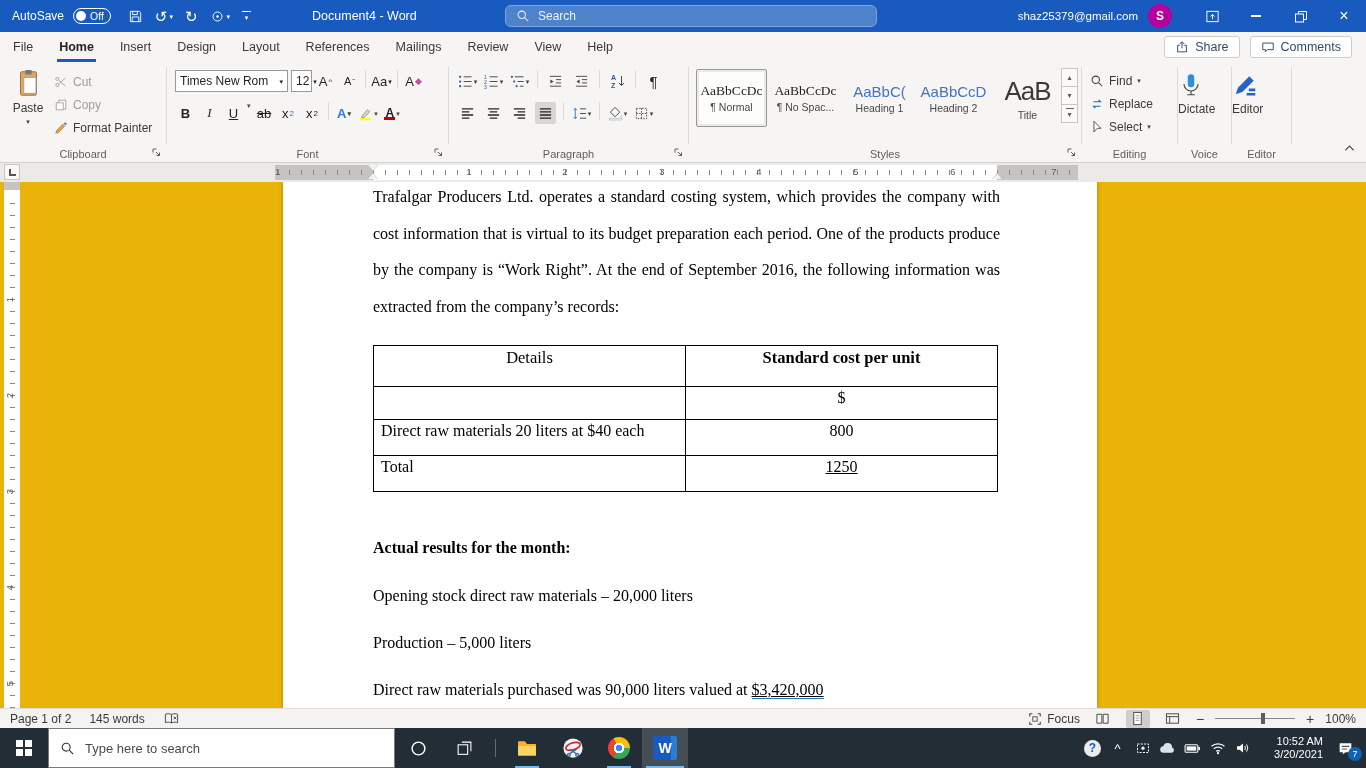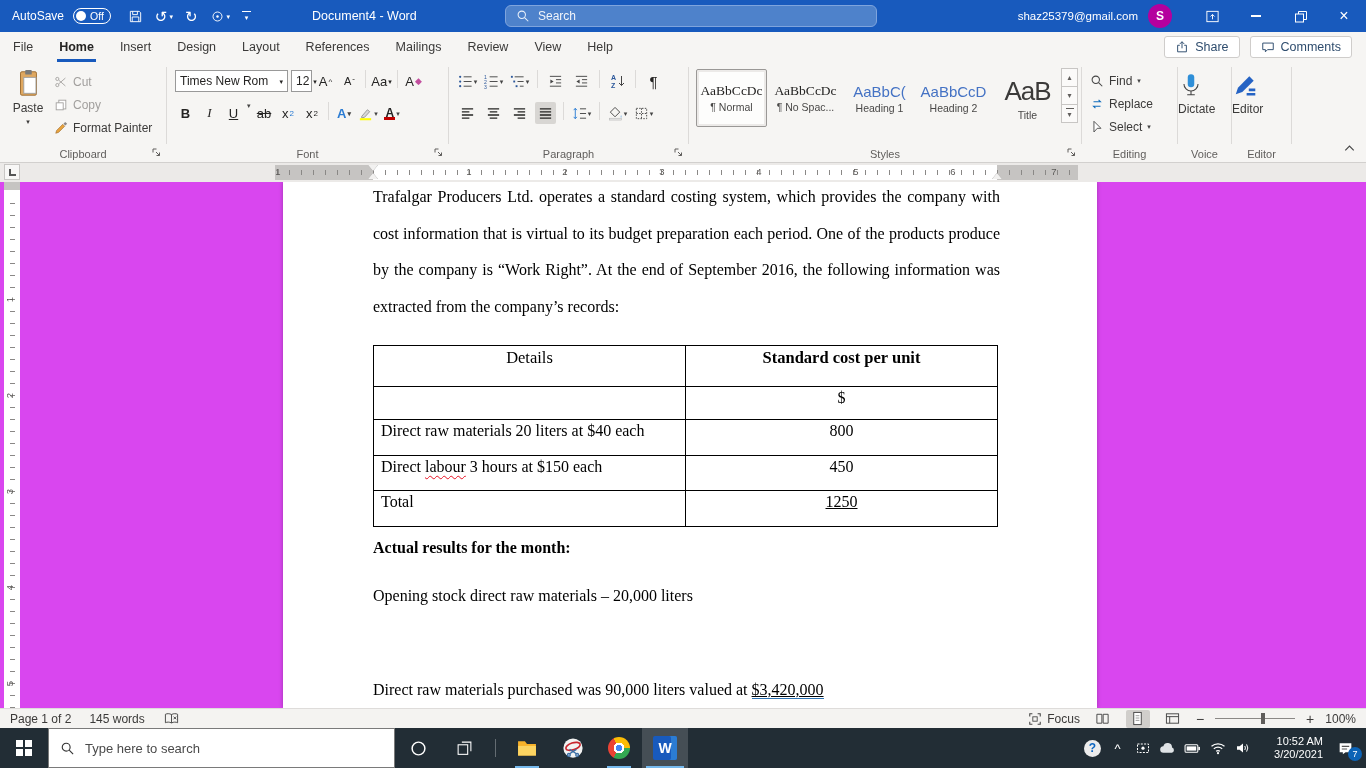--- a/index.html
+++ b/index.html
@@ -77,21 +77,21 @@
   .hruler{position:absolute;left:275px;top:2px;width:803px;height:15px;background:#c6c4c2}
   .hwhite{position:absolute;left:98px;width:624px;top:0;bottom:0;background:#fff}
   .hticks{position:absolute;inset:0;background:repeating-linear-gradient(90deg,#8a8886 0 1px,transparent 1px 12px) 2px 50% / 100% 5px no-repeat}
   .hm{position:absolute;top:1px;font-size:9.5px;color:#5a5856;width:10px;text-align:center}
   .ind{position:absolute;width:0;height:0;border-left:5px solid transparent;border-right:5px solid transparent}
   .ind.fl{left:93px;top:0;border-top:6px solid #f2f1f0;filter:drop-shadow(0 0 .7px #777)}
   .ind.hang{left:93px;top:8px;border-bottom:6px solid #f2f1f0;filter:drop-shadow(0 0 .7px #777)}
   .ind.right{left:717px;top:8px;border-bottom:6px solid #f2f1f0;filter:drop-shadow(0 0 .7px #777)}
 
   
-  .docarea{position:absolute;top:182px;left:0;right:0;height:526px;background:#d946ef;overflow:hidden}
+  .docarea{position:absolute;top:182px;left:0;right:0;height:526px;background:#eab308;overflow:hidden}
   .vruler{position:absolute;left:4px;top:0;width:16px;height:526px;background:#c6c4c2}
   .vwhite{position:absolute;left:0;right:0;top:8px;bottom:0;background:#fff}
   .vticks{position:absolute;inset:0;background:repeating-linear-gradient(180deg,#8a8886 0 1px,transparent 1px 12px) 50% 21px / 5px 100% no-repeat}
   .vm{position:absolute;left:3px;font-size:9.5px;color:#5a5856;transform:rotate(-90deg)}
   .page{position:absolute;left:283px;top:0;width:814px;height:526px;background:#fff;box-shadow:0 0 4px rgba(0,0,0,.28)}
   .dline{position:absolute;left:90px;width:627px;font-family:"Liberation Serif",serif;font-size:16px;color:#000;line-height:1.15}
   .just{text-align:justify;text-align-last:justify}
   .dbold{font-weight:700}
   .doc-table{position:absolute;left:90px;top:163px;width:625px;border-collapse:collapse;font-family:"Liberation Serif",serif;font-size:16px;color:#000;table-layout:fixed}
   .doc-table th,.doc-table td{border:1px solid #000;vertical-align:top;padding:2px 7px}
@@ -721,33 +721,30 @@
           <th style="font-weight:700">Standard cost per unit</th>
         </tr>
         <tr class="rh1">
           <td></td>
           <td class="c">$</td>
         </tr>
         <tr class="rh2">
           <td>Direct raw materials 20 liters at $40 each</td>
           <td class="c">800</td>
         </tr>
-        <tr class="rh3">
-          <td><span>Direct </span><span class="misspell">labour</span><span> 3 hours at $150 each</span></td>
-          <td class="c">450</td>
-        </tr>
         <tr class="rh4">
           <td>Total</td>
           <td class="c"><span class="u">1250</span></td>
         </tr>
       </tbody>
         </table>
 
       <div class="dline dbold" style="top:357px">Actual results for the month:</div>
       <div class="dline" style="top:405px">Opening stock direct raw materials – 20,000 liters</div>
+      <div class="dline" style="top:452px">Production – 5,000 liters</div>
       <div class="dline" style="top:499px"><span>Direct raw materials purchased was 90,000 liters valued at </span><span class="gram">$3,420,000</span></div>
     </div>
   </div>
 
   <div class="statusbar">
     <div class="sb-left">
       <span>Page 1 of 2</span>
       <span>145 words</span>
       <svg width="17" height="15">
           <use href="#s-book"></use>

